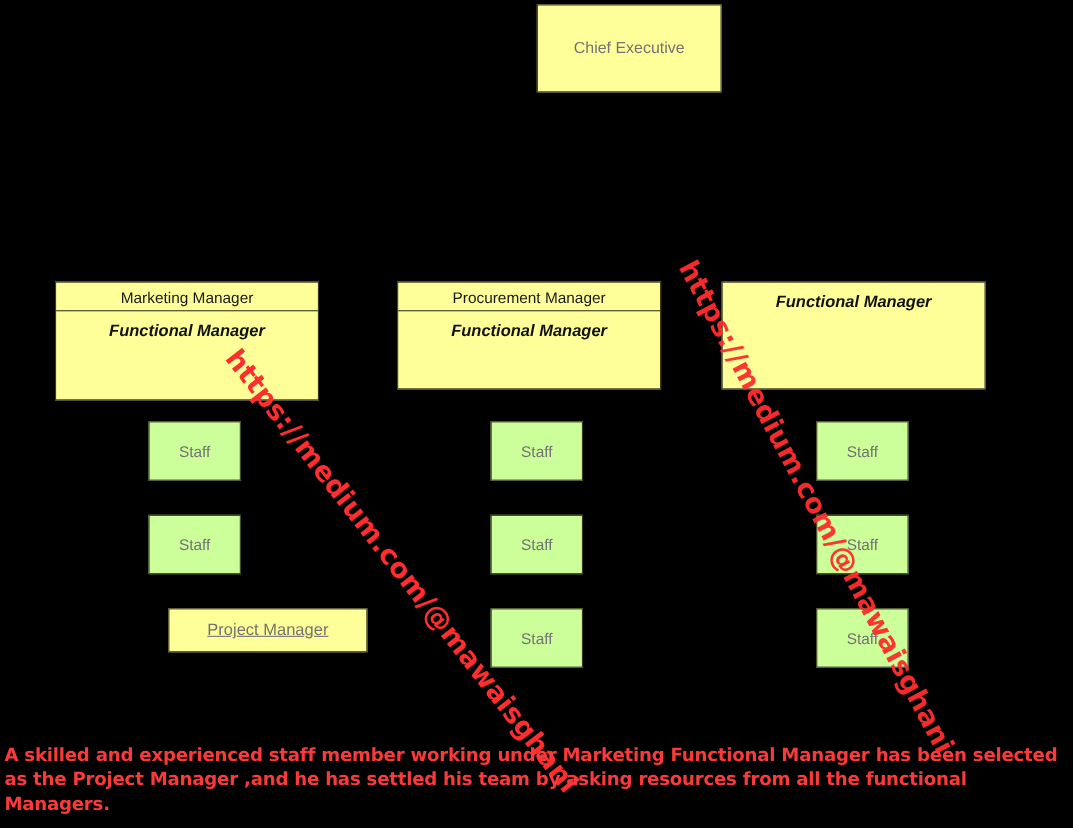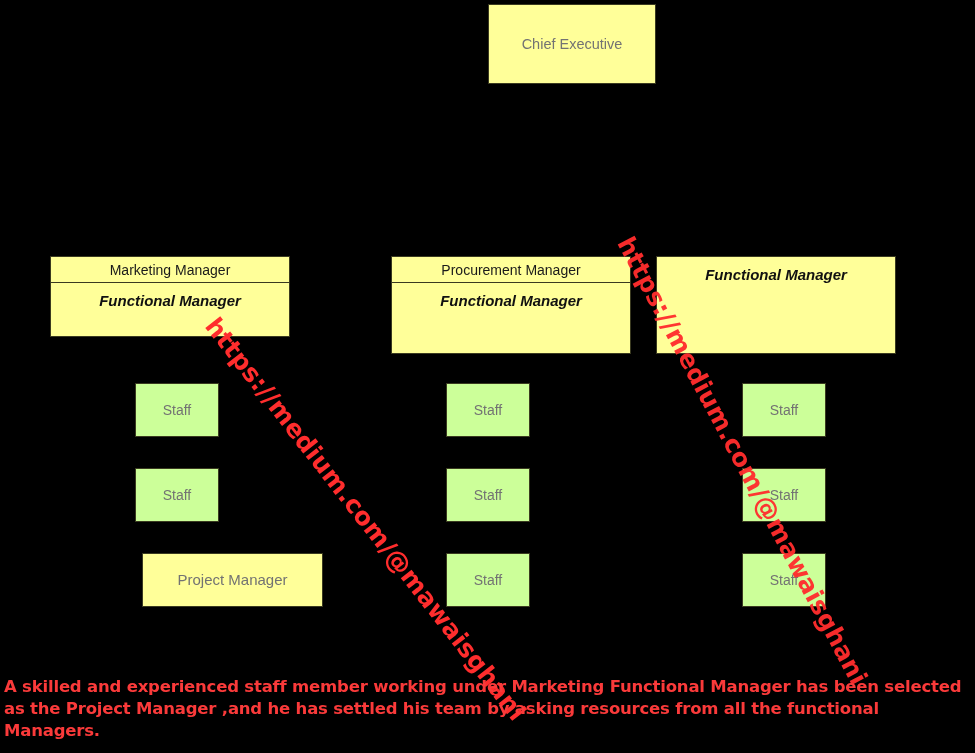--- a/index.html
+++ b/index.html
@@ -105,41 +105,41 @@
 </style>
 </head>
 <body>
 
 <div id="canvas">
 
   <div class="node node-yellow label-exec" style="left:488px; top:4px; width:168px; height:80px;">
     <span>Chief Executive</span>
   </div>
 
-  <div class="fm-box" style="left:50px; top:256px; width:240px; height:81px;">
+  <div class="fm-box" style="left:50px; top:256px; width:240px; height:108px;">
     <div class="fm-header">Marketing Manager</div>
     <div class="fm-body">Functional Manager</div>
   </div>
 
-  <div class="fm-box" style="left:361px; top:256px; width:240px; height:98px;margin-left:30px;">
+  <div class="fm-box" style="left:361px; top:256px; width:240px; height:98px;">
     <div class="fm-header">Procurement Manager</div>
     <div class="fm-body">Functional Manager</div>
   </div>
 
   <div class="fm-box" style="left:656px; top:256px; width:240px; height:98px;">
     <div class="fm-body">Functional Manager</div>
   </div>
 
   <div class="node node-green label-staff" style="left:135px; top:383px; width:84px; height:54px;">
     <span>Staff</span>
   </div>
   <div class="node node-green label-staff" style="left:135px; top:468px; width:84px; height:54px;">
     <span>Staff</span>
   </div>
-  <div class="node node-yellow label-pm" style="left:142px; top:553px; width:181px; height:54px;">
+  <div class="node node-yellow label-pm" style="left:153px; top:553px; width:181px; height:40px;text-decoration:underline;">
     <span>Project Manager</span>
   </div>
 
   <div class="node node-green label-staff" style="left:446px; top:383px; width:84px; height:54px;">
     <span>Staff</span>
   </div>
   <div class="node node-green label-staff" style="left:446px; top:468px; width:84px; height:54px;">
     <span>Staff</span>
   </div>
   <div class="node node-green label-staff" style="left:446px; top:553px; width:84px; height:54px;">

